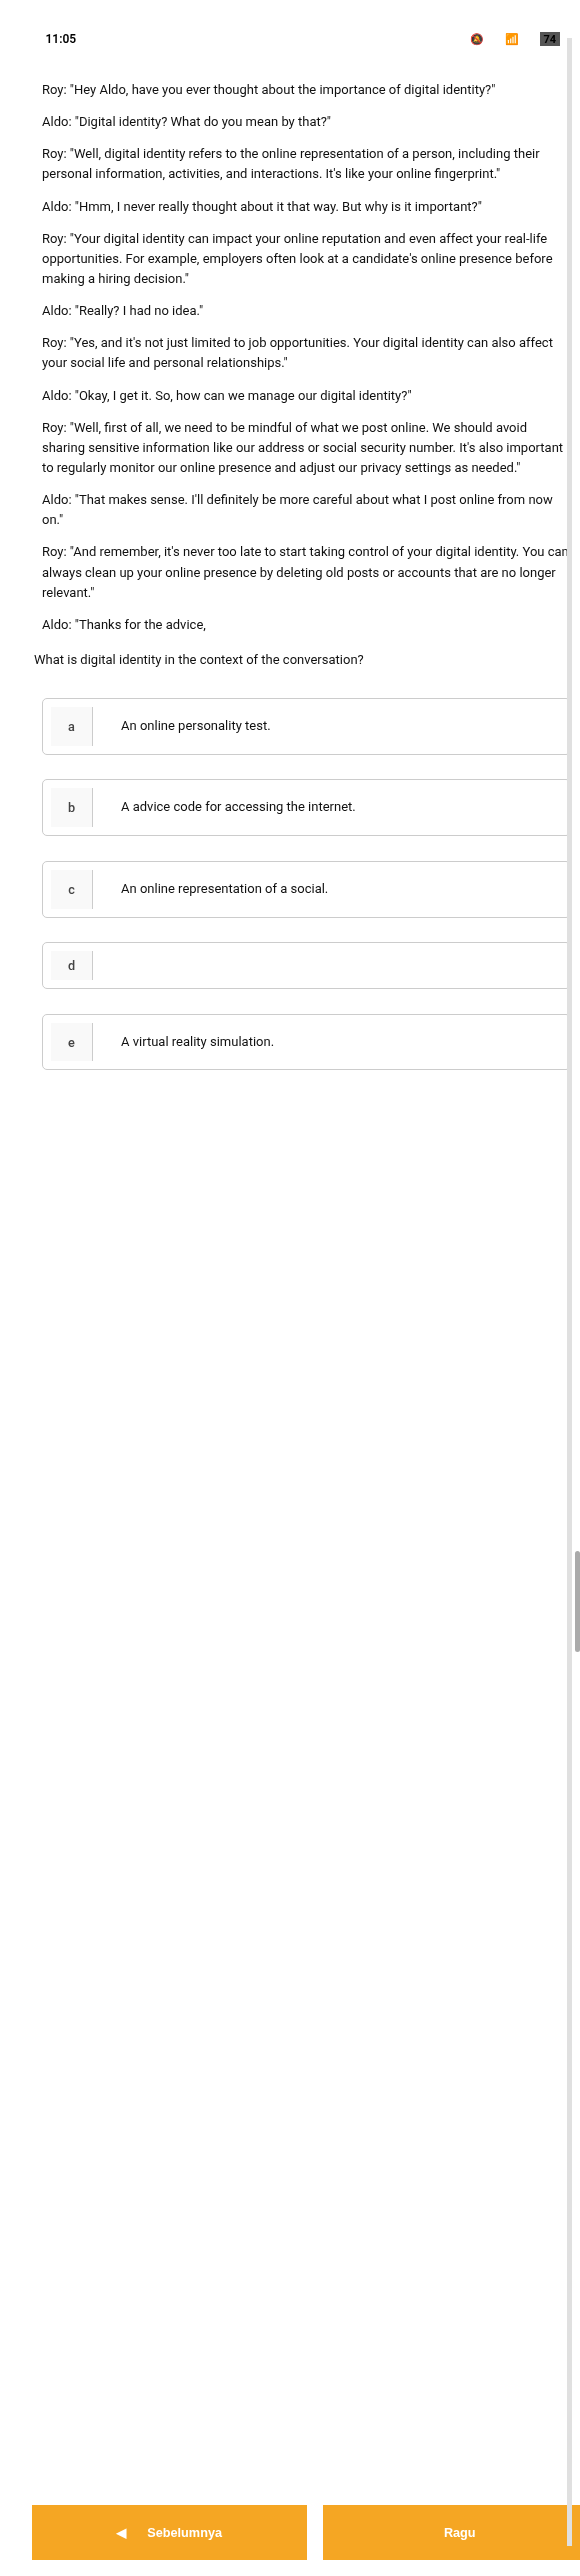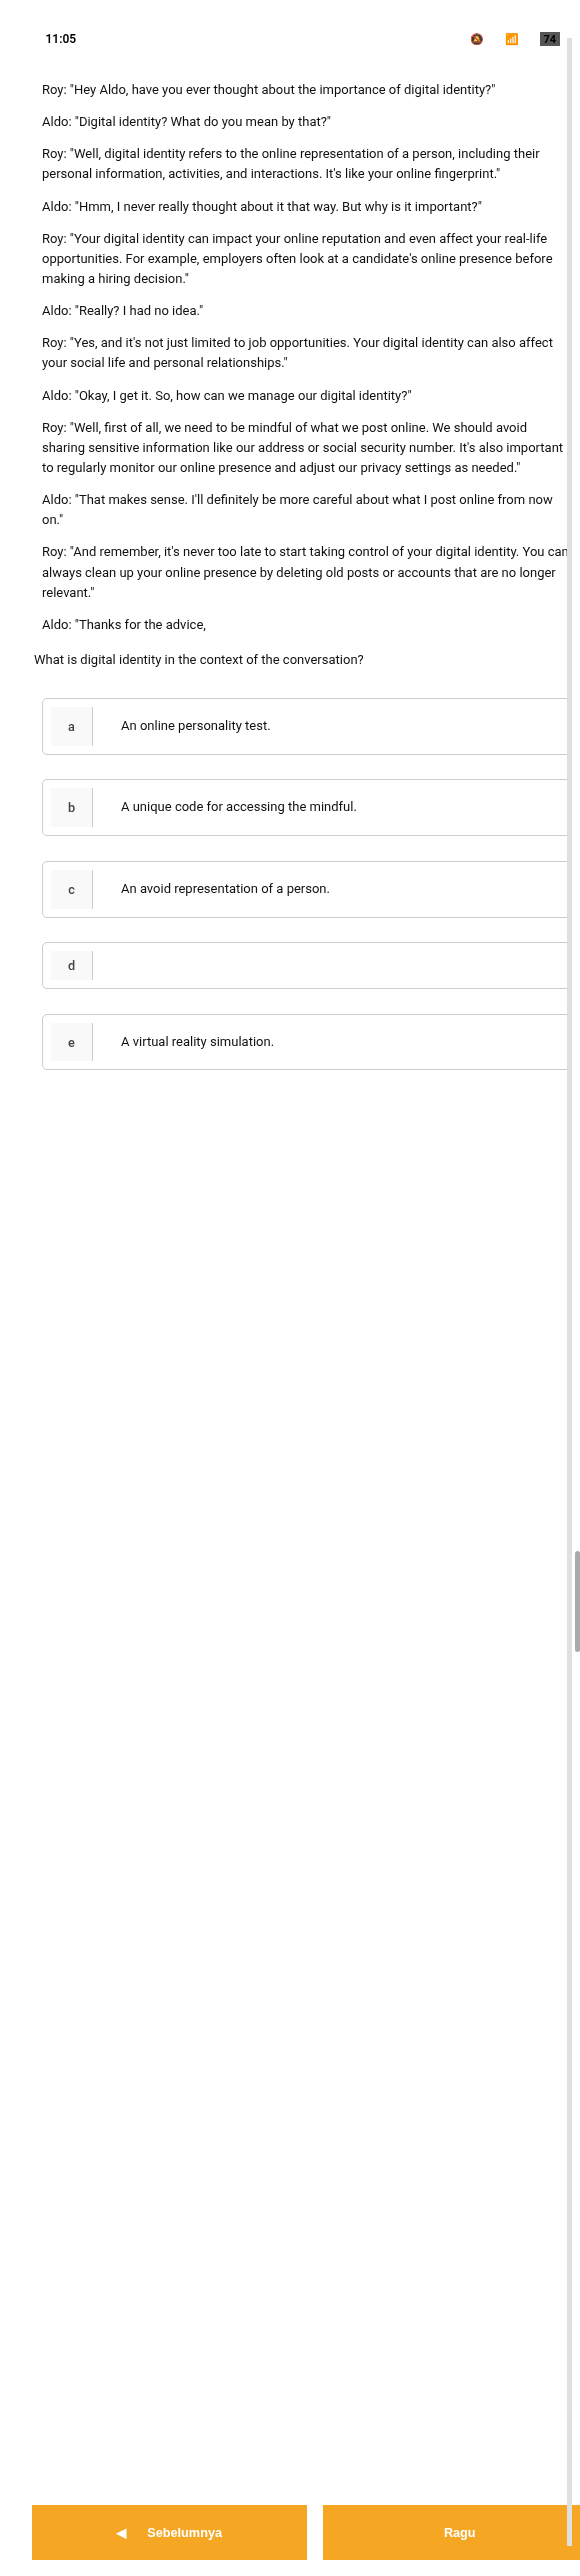--- a/index.html
+++ b/index.html
@@ -197,26 +197,26 @@
 
 <div class="options-area">
 
   <div class="option-item">
     <div class="option-label">a</div>
     <div class="option-text">An online personality test.</div>
   </div>
 
   <div class="option-item">
     <div class="option-label">b</div>
-    <div class="option-text">A unique code for accessing the mindful.</div>
+    <div class="option-text">A advice code for accessing the internet.</div>
   </div>
 
   <div class="option-item">
     <div class="option-label">c</div>
-    <div class="option-text">An avoid representation of a person.</div>
+    <div class="option-text">An online representation of a social.</div>
   </div>
 
   <div class="option-item">
     <div class="option-label">d</div>
   </div>
 
   <div class="option-item">
     <div class="option-label">e</div>
     <div class="option-text">A virtual reality simulation.</div>
   </div>

